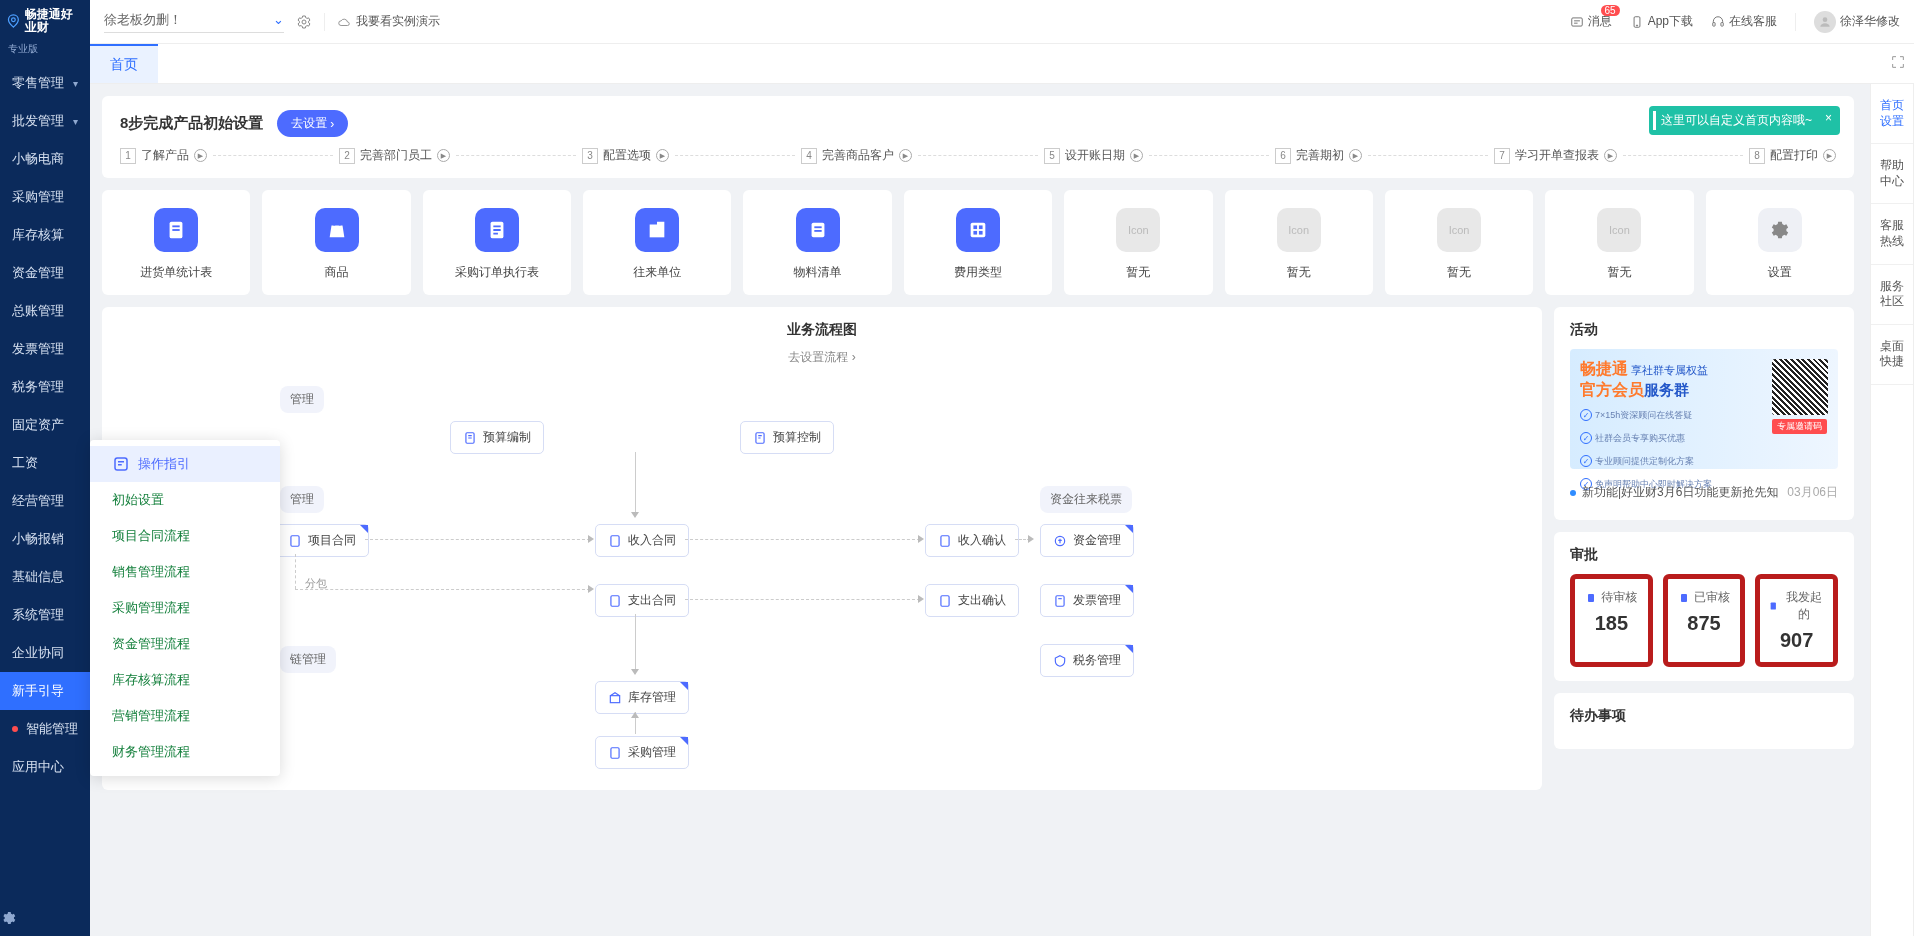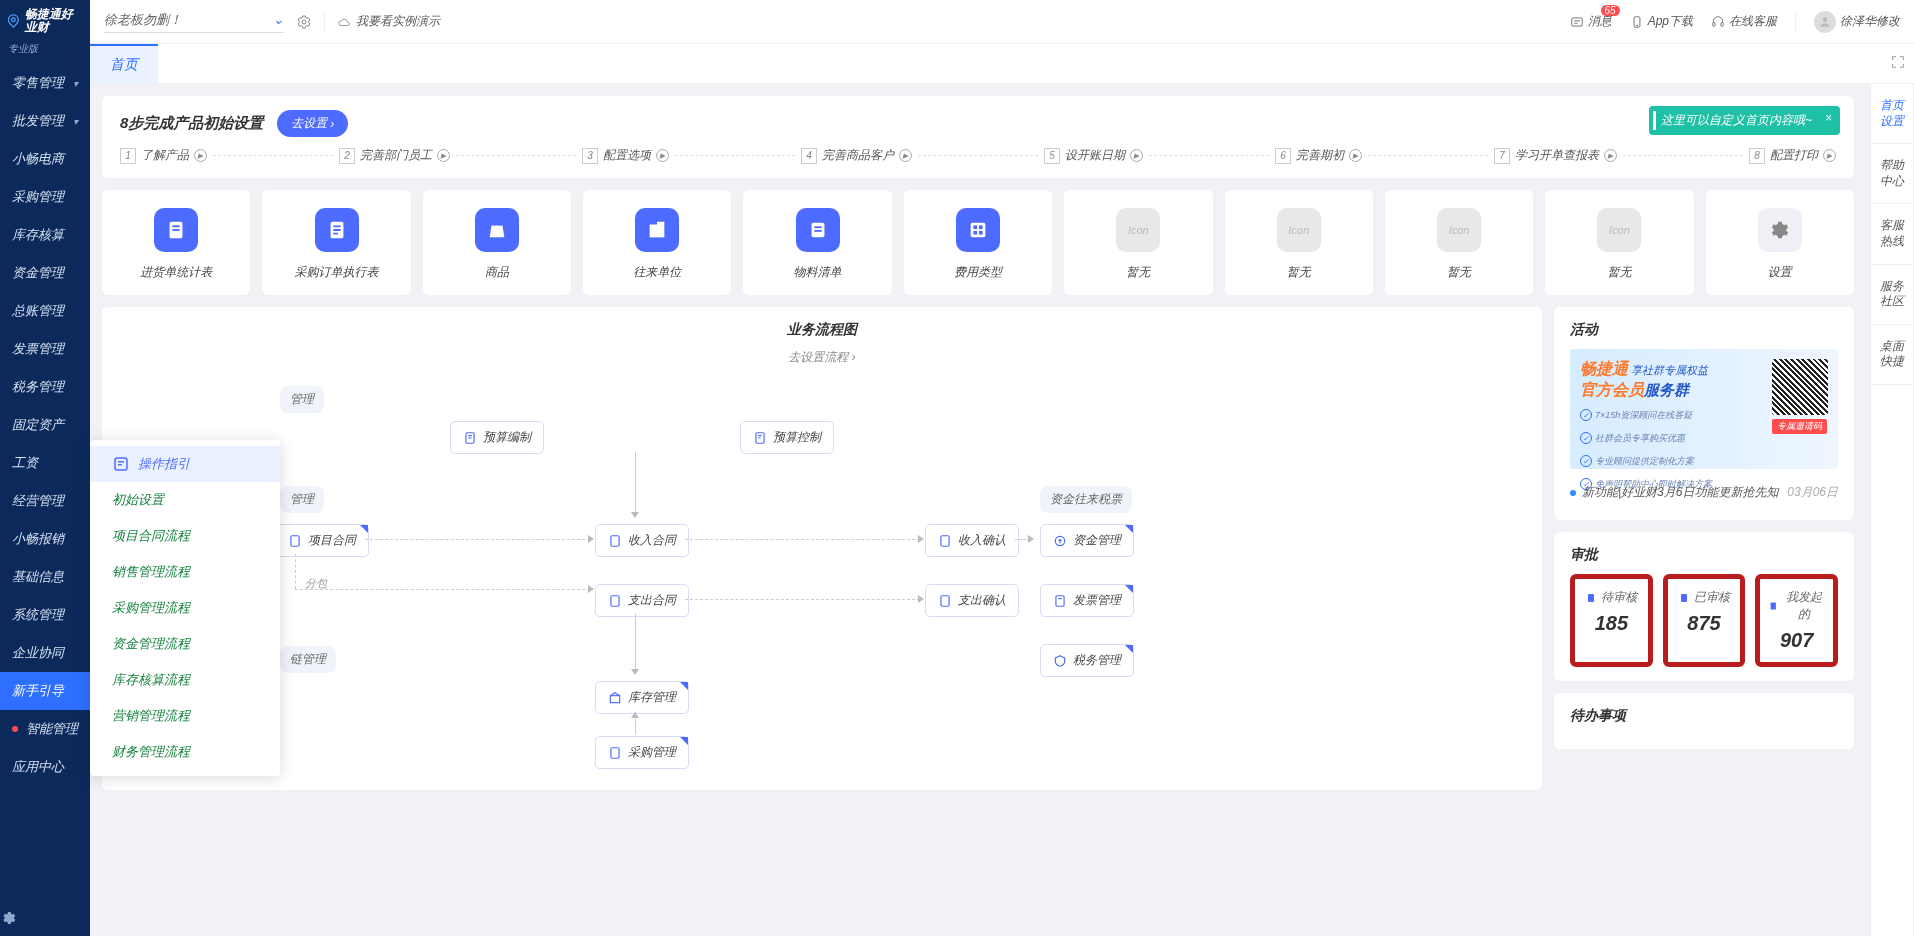--- a/index.html
+++ b/index.html
@@ -1,17 +1,17 @@
 <!DOCTYPE html>
 <html><head>
 <meta charset="utf-8">
 <style>
 * { box-sizing: border-box; margin: 0; padding: 0; }
 body { font-family: "Microsoft YaHei", -apple-system, sans-serif; font-size: 13px; color: #333; background: #f0f2f5; overflow: hidden; }
-.app { display: flex; height: 100vh; width: 100vw; font-style: italic; }
+.app { display: flex; height: 100vh; width: 100vw; }
 
 
 .sidebar { width: 90px; background: #0b2a5b; color: #fff; display: flex; flex-direction: column; flex-shrink: 0; }
 .logo { padding: 8px 6px; display: flex; align-items: center; gap: 4px; }
 .logo-icon { width: 18px; height: 18px; }
 .logo-text { font-size: 12px; font-weight: 600; line-height: 1.1; }
 .logo-sub { font-size: 10px; color: #8fa8d0; padding: 0 8px 8px; }
 .nav { flex: 1; overflow: hidden; }
 .nav-item { padding: 10px 12px; font-size: 13px; color: #d6e0f0; cursor: pointer; display: flex; justify-content: space-between; align-items: center; }
 .nav-item.active { background: #2f6fff; color: #fff; }
@@ -347,34 +347,34 @@
                 <rect x="5" y="3" width="14" height="18" rx="2"></rect>
                 <rect x="8" y="7" width="8" height="2" fill="#4d6bff"></rect>
                 <rect x="8" y="11" width="8" height="2" fill="#4d6bff"></rect>
               </svg>
             </div>
             <div class="tile-label">进货单统计表</div>
           </div>
         <div class="tile">
             <div class="tile-icon blue">
               <svg width="22" height="22" viewBox="0 0 24 24" fill="#fff">
+                <path d="M6 7h12l2 13H4z"></path>
+                <path d="M9 7V5a3 3 0 016 0v2" stroke="#4d6bff" stroke-width="2" fill="none"></path>
+              </svg>
+            </div>
+            <div class="tile-label">商品</div>
+          </div>
+        <div class="tile">
+            <div class="tile-icon blue">
+              <svg width="22" height="22" viewBox="0 0 24 24" fill="#fff">
                 <rect x="5" y="3" width="14" height="18" rx="2"></rect>
                 <path d="M8 8h8M8 12h8M8 16h5" stroke="#4d6bff" stroke-width="2"></path>
               </svg>
             </div>
             <div class="tile-label">采购订单执行表</div>
-          </div>
-        <div class="tile">
-            <div class="tile-icon blue">
-              <svg width="22" height="22" viewBox="0 0 24 24" fill="#fff">
-                <path d="M6 7h12l2 13H4z"></path>
-                <path d="M9 7V5a3 3 0 016 0v2" stroke="#4d6bff" stroke-width="2" fill="none"></path>
-              </svg>
-            </div>
-            <div class="tile-label">商品</div>
           </div>
         <div class="tile">
             <div class="tile-icon blue">
               <svg width="22" height="22" viewBox="0 0 24 24" fill="#fff">
                 <rect x="4" y="6" width="8" height="14"></rect>
                 <rect x="12" y="3" width="8" height="17"></rect>
               </svg>
             </div>
             <div class="tile-label">往来单位</div>
           </div>

